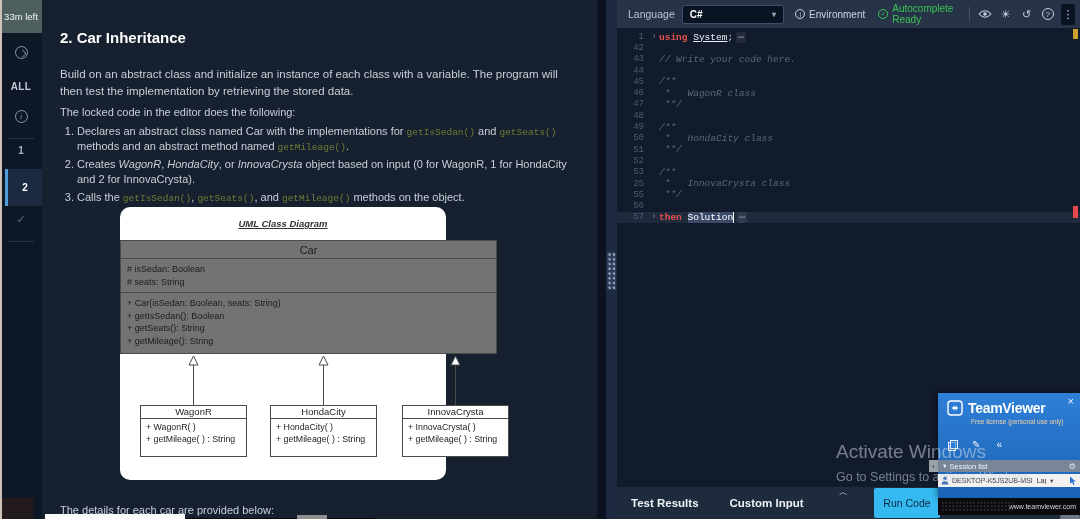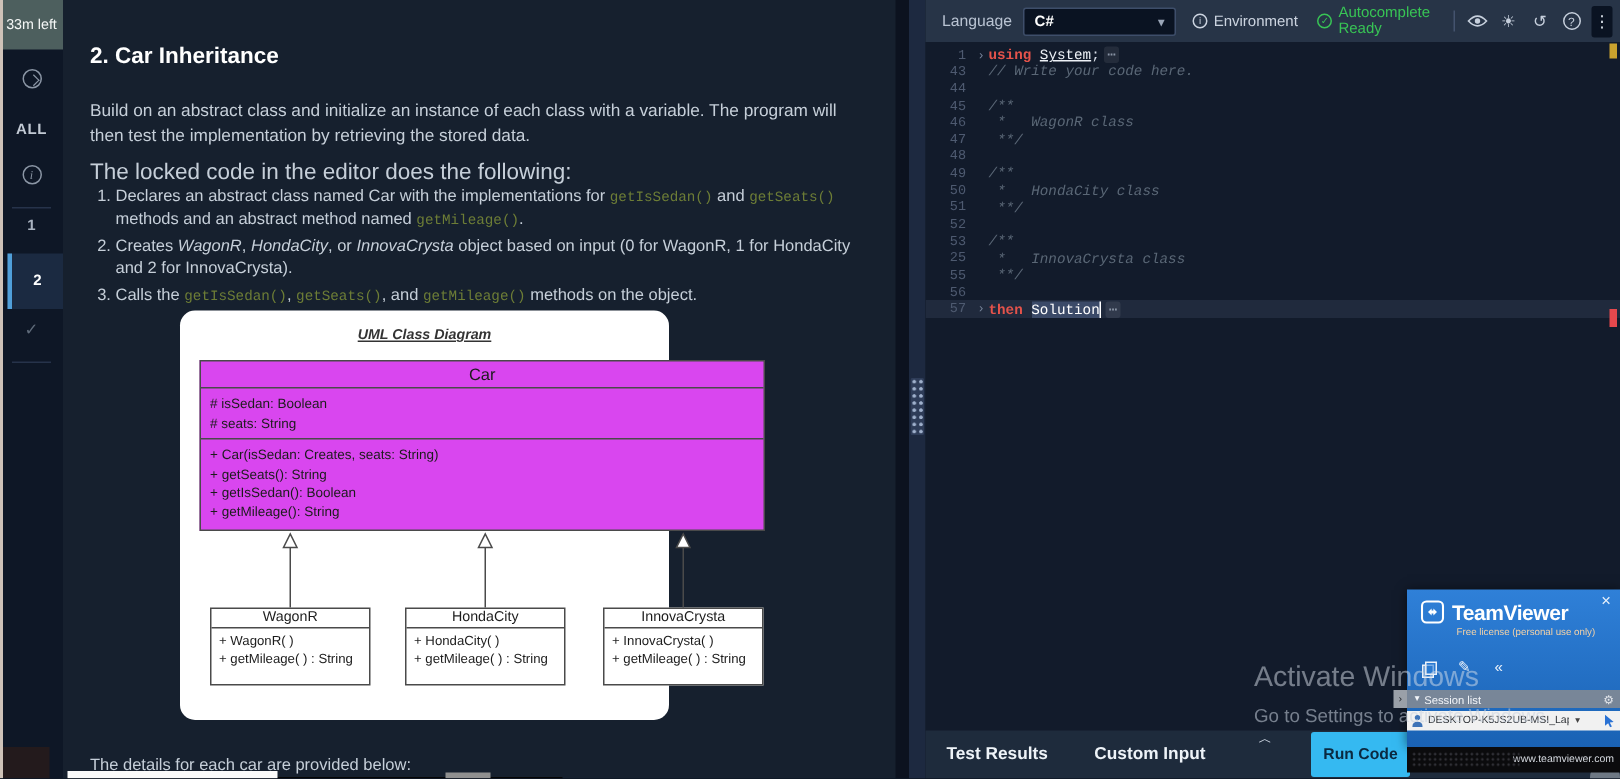--- a/index.html
+++ b/index.html
@@ -21,35 +21,35 @@
   .compass{position:relative;width:13px;height:13px;border:1px solid #8b96a5;border-radius:50%;}
   .compass::after{content:"";position:absolute;left:3px;top:3px;width:6px;height:6px;
                   border-top:1.5px solid #8b96a5;border-right:1.5px solid #8b96a5;transform:rotate(45deg) scale(.8);}
   .edge{position:absolute;left:0;top:0;width:2px;height:519px;background:#cec2b8;z-index:70;}
   .maroon{position:absolute;left:2px;top:498px;width:31px;height:21px;background:#231a1c;z-index:6;}
 
   
   .content{position:absolute;left:42px;top:0;width:555px;height:519px;background:#16202e;color:#c6cfd9;}
   .p-title{position:absolute;left:18px;top:29px;font-size:15px;font-weight:bold;color:#ffffff;}
   .p-intro{position:absolute;left:18px;top:66px;width:512px;font-size:11.5px;line-height:1.45;}
-  .p-locked{position:absolute;left:18px;top:106px;font-size:15px;}
+  .p-locked{position:absolute;left:18px;top:106px;font-size:11px;}
   .p-list{position:absolute;left:18px;top:124px;width:522px;font-size:11px;line-height:1.4;margin:0;padding-left:17px;}
   .p-list li{margin-bottom:2px;}
   .seg-c{font-family:"Liberation Mono",monospace;font-size:9.5px;color:#6d7d36;}
   .seg-i{font-style:italic;}
   .p-details{position:absolute;left:60px;top:504px;font-size:11px;color:#c6cfd9;}
   .sliv-w{position:absolute;left:45px;top:514px;width:140px;height:5px;background:#fafafa;z-index:4;}
   .sliv-b{position:absolute;left:45px;top:517.5px;width:330px;height:1.5px;background:#060606;z-index:4;}
   .sliv-g{position:absolute;left:297px;top:515px;width:30px;height:4px;background:#8f8f8f;z-index:4;}
 
   
   .uml{position:absolute;left:120px;top:207px;width:326px;height:273px;background:#ffffff;color:#1c1c1c;font-size:9px;border-radius:10px;}
   .uml-cap{position:absolute;top:11px;width:100%;text-align:center;font-style:italic;font-weight:bold;
            text-decoration:underline;font-size:9.5px;color:#333;}
-  .car-box{position:absolute;left:13px;top:33px;width:377px;border:1px solid #4a4a4a;background:#d946ef;}
+  .car-box{position:absolute;left:0;top:33px;width:377px;border:1px solid #4a4a4a;background:#737373;}
   .car-name{height:18px;border-bottom:1px solid #4a4a4a;display:flex;align-items:center;justify-content:center;font-size:11px;}
   .car-attrs{padding:4px 6px;border-bottom:1px solid #4a4a4a;line-height:12.5px;}
   .car-methods{padding:4px 6px;line-height:12.5px;height:60px;}
   .child-box{position:absolute;top:198px;width:107px;height:52px;border:1px solid #4a4a4a;background:#fff;}
   .child-name{height:13px;border-bottom:1px solid #4a4a4a;text-align:center;font-size:9.5px;line-height:12px;}
   .child-methods{padding:3px 5px;line-height:11.5px;font-size:8.8px;}
   .uml-svg{position:absolute;left:0;top:0;pointer-events:none;}
 
   
   .ctrack{position:absolute;left:597px;top:0;width:9px;height:519px;background:#0c121f;}
@@ -93,21 +93,21 @@
   .mark{position:absolute;width:5px;right:2px;z-index:3;}
   .mark-y{top:29px;height:10px;background:#c9a22e;}
   .mark-r{top:206px;height:12px;background:#e5484d;}
 
   .bbar{position:absolute;left:0;right:0;top:487px;height:32px;background:#1e2b3c;display:flex;align-items:center;}
   .btab{font-size:11.5px;font-weight:bold;color:#eef3f8;}
   .btab1{margin-left:14px;}
   .btab2{margin-left:31px;}
   .collapse{position:absolute;left:222px;top:-1px;color:#cfd8e4;font-size:9px;letter-spacing:0;}
   .run{position:absolute;left:257px;top:1px;width:66px;height:30px;background:#35b9f1;color:#0a2940;font-size:10.5px;
-       font-weight:bold;display:flex;align-items:center;justify-content:center;border-radius:2px;}
+       font-weight:normal;display:flex;align-items:center;justify-content:center;border-radius:2px;}
 
   
   .tv{position:absolute;left:938px;top:393px;width:142px;height:122px;z-index:55;}
   .tv-blue{position:absolute;left:0;top:0;right:0;bottom:17px;background:linear-gradient(180deg,#2f80d8 0%,#1a62b4 100%);
            box-shadow:0 0 7px rgba(0,0,0,.55);}
   .tv-close{position:absolute;top:3px;right:6px;color:#e8f1fb;font-size:11px;line-height:11px;}
   .tv-head{position:absolute;top:7px;left:9px;display:flex;align-items:center;gap:5px;}
   .tv-title{color:#fff;font-weight:bold;font-size:14px;letter-spacing:-.3px;}
   .tv-lic{position:absolute;top:25px;left:33px;font-size:6.5px;color:#f3d2a8;}
   .tv-tools{position:absolute;top:46px;left:10px;display:flex;gap:16px;color:#eaf1fa;font-size:10px;align-items:center;}
@@ -172,23 +172,23 @@
 
   <div class="uml">
     <div class="uml-cap">UML Class Diagram</div>
     <div class="car-box">
       <div class="car-name">Car</div>
       <div class="car-attrs">
           <div># isSedan: Boolean</div>
           <div># seats: String</div>
         </div>
       <div class="car-methods">
-          <div>+ Car(isSedan: Creates, seats: String)</div>
+          <div>+ Car(isSedan: Boolean, seats: String)</div>
+          <div>+ getIsSedan(): Boolean</div>
           <div>+ getSeats(): String</div>
-          <div>+ getIsSedan(): Boolean</div>
           <div>+ getMileage(): String</div>
         </div>
     </div>
     <div id="uml-children">
         <div class="child-box" style="left: 20px;">
           <div class="child-name">WagonR</div>
           <div class="child-methods">
             <div>+ WagonR( )</div>
             <div>+ getMileage( ) : String</div>
           </div>
@@ -260,20 +260,25 @@
       <span class="kebab">⋮</span>
     </div>
 
     <div class="code">
         <div class="row">
           <span class="ln">1</span>
           <span class="fold">›</span>
           <span class="codeline"><span class="tok-k">using</span><span class="tok-p"> </span><span class="tok-u">System</span><span class="tok-p">;</span><span class="tok-f">⋯</span></span>
         </div>
         <div class="row">
+          <span class="ln">42</span>
+          <span class="fold"></span>
+          <span class="codeline"></span>
+        </div>
+        <div class="row">
           <span class="ln">43</span>
           <span class="fold"></span>
           <span class="codeline"><span class="tok-c">// Write your code here.</span></span>
         </div>
         <div class="row">
           <span class="ln">44</span>
           <span class="fold"></span>
           <span class="codeline"></span>
         </div>
         <div class="row">

